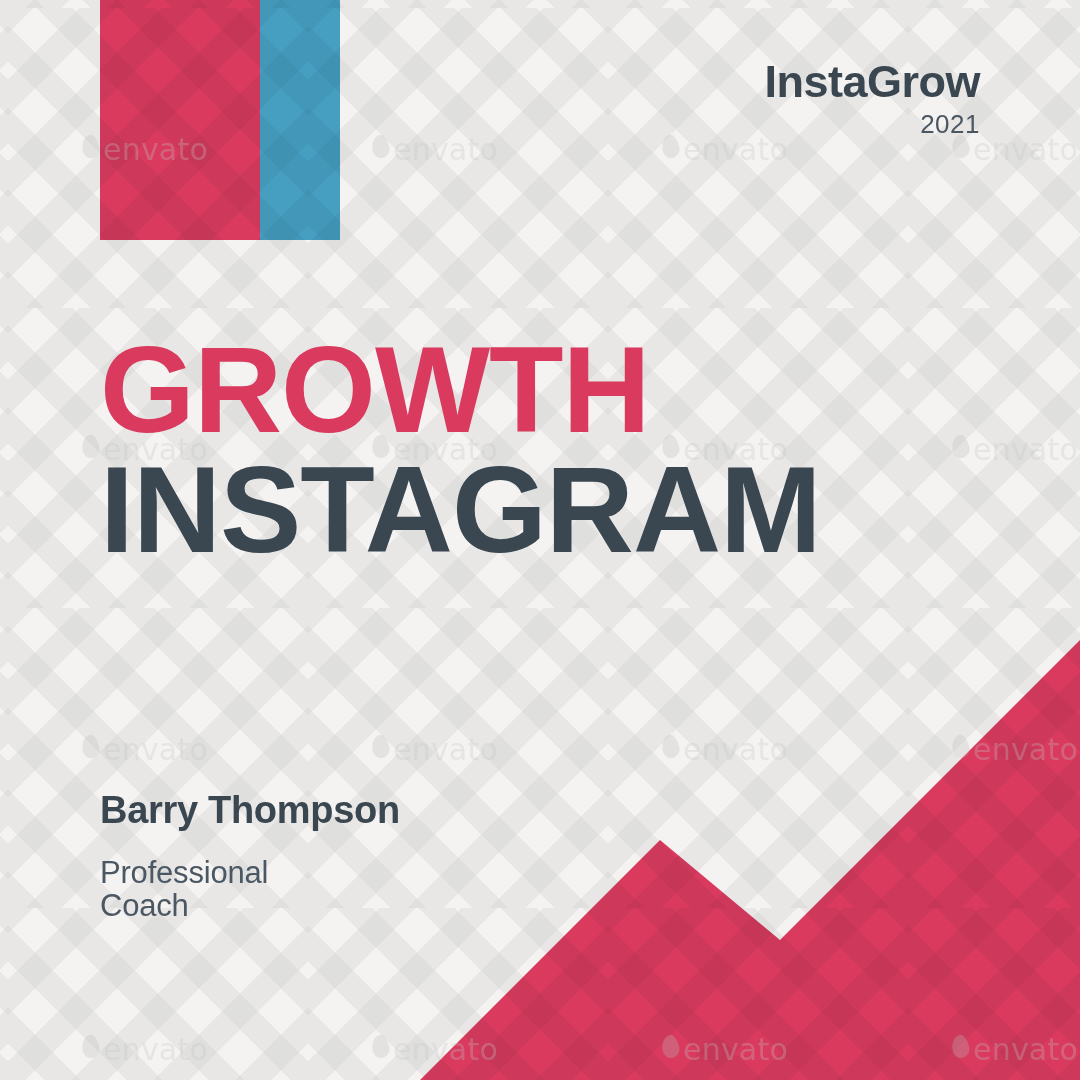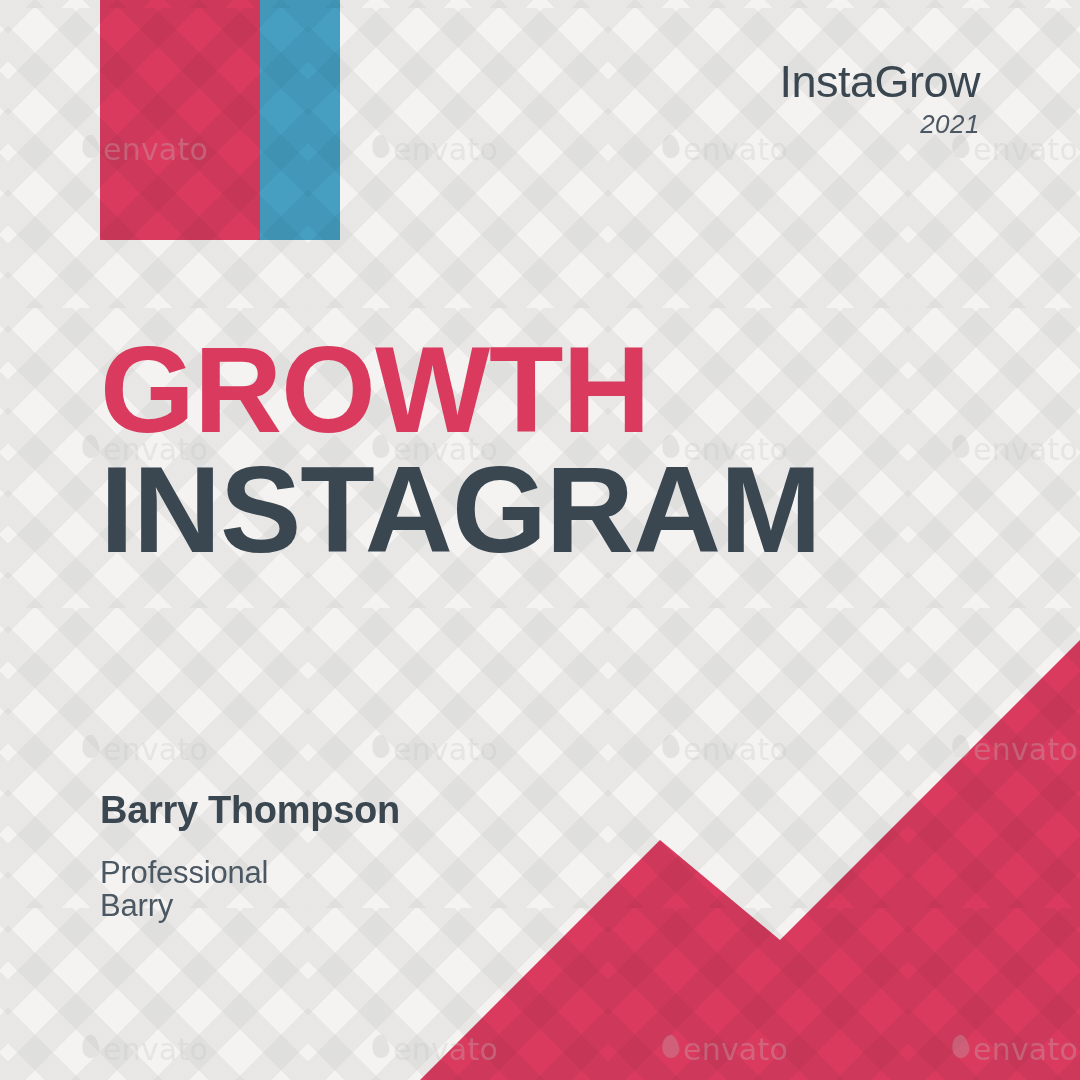--- a/index.html
+++ b/index.html
@@ -80,34 +80,33 @@
   
   .brand {
     position: absolute;
     top: 58px;
     right: 100px;
     z-index: 6;
     text-align: right;
   }
   .brand-name {
     font-size: 45px;
-    font-weight: 400;
+    font-weight: 700;
     color: #3a4750;
     letter-spacing: -0.5px;
     line-height: 1.05;
     margin-left: 30px;
   }
   .brand-year {
     margin-top: 6px;
     font-size: 26px;
     font-weight: 400;
     color: #4b5863;
     letter-spacing: 0.5px;
     line-height: 1;
-    font-style: italic;
   }
 
   
   .headline {
     position: absolute;
     left: 100px;
     top: 330px;
     z-index: 6;
   }
   .headline-line {
@@ -242,17 +241,17 @@
 
   <div class="headline">
     <div class="headline-line hl-red" style="color: rgb(217, 58, 94);">GROWTH</div>
     <div class="headline-line hl-dark" style="color: rgb(58, 71, 80);">INSTAGRAM</div>
   </div>
 
   <div class="author">
     <div class="author-name">Barry Thompson</div>
     <div class="author-role">
       <div>Professional</div>
-      <div>Barry</div>
+      <div>Coach</div>
     </div>
   </div>
 
 </div>
 
 </body></html>

